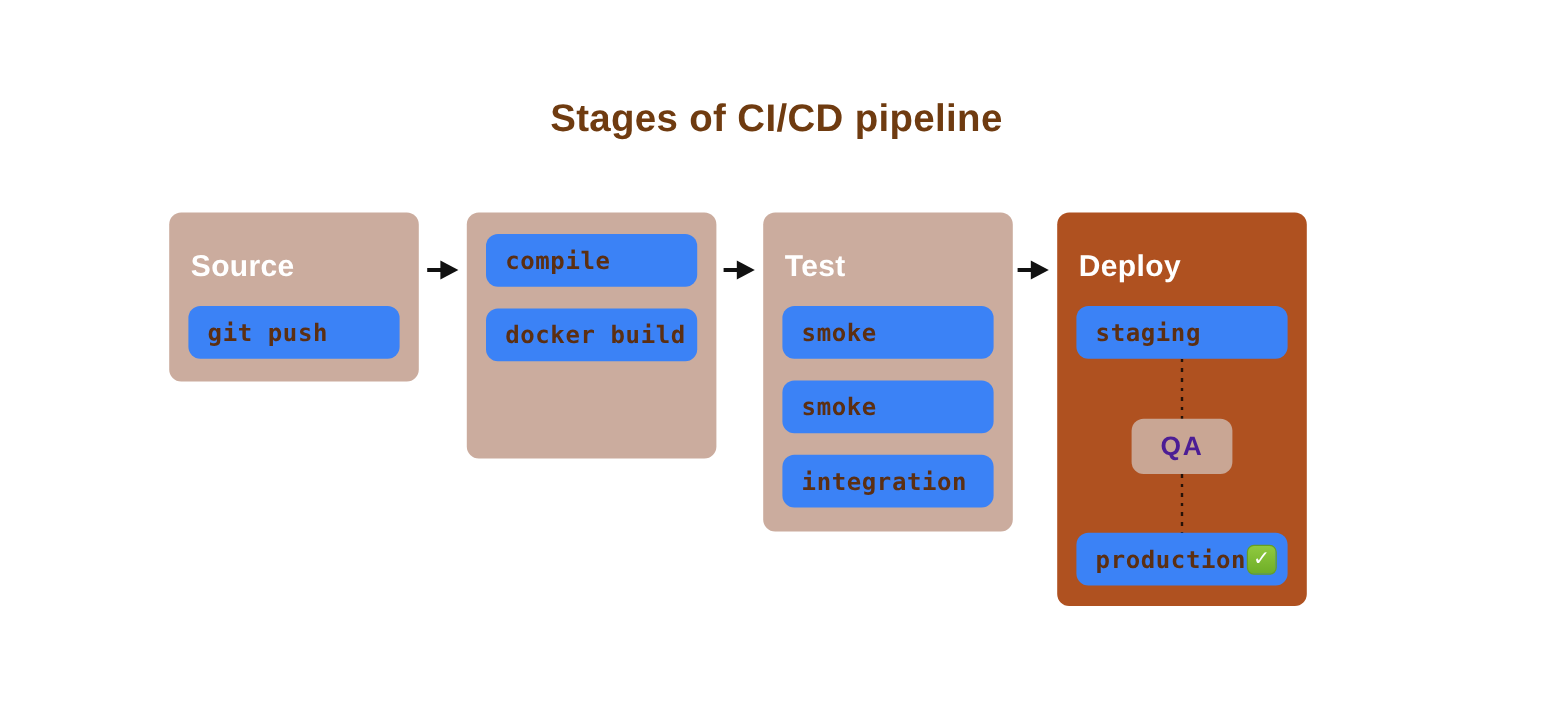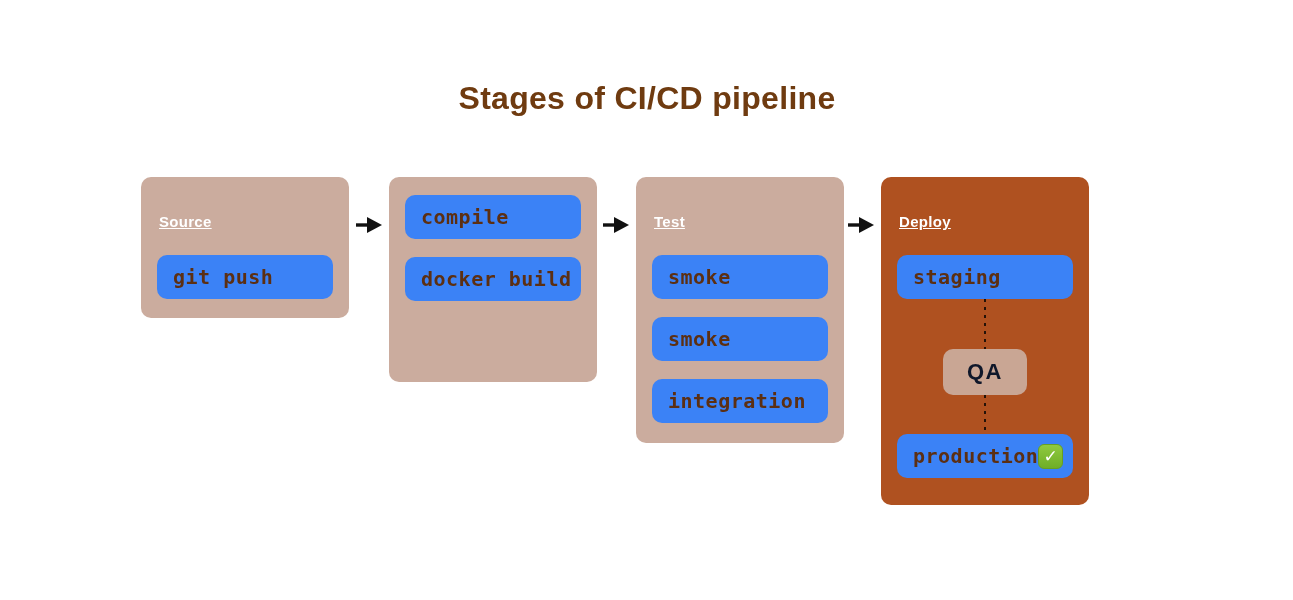--- a/index.html
+++ b/index.html
@@ -29,57 +29,56 @@
     width: 208px;
     border-radius: 10px;
     background: #CBAC9E;
   }
   .s0 { left: 141px;  height: 141px; }
   .s1 { left: 389px;  height: 205px; }
   .s2 { left: 636px;  height: 266px; }
   .s3 { left: 881px;  height: 328px; background: #AF5120; }
   .stage-label {
     margin: 30px 0 0 18px;
-    font-size: 15px;
+    font-size: 25px;
     font-weight: bold;
     line-height: 30px;
     color: #ffffff;
     letter-spacing: 0.3px;
-    text-decoration: underline;
   }
   .item {
     margin: 18px 16px 0 16px;
     height: 44px;
     box-sizing: border-box;
     background: #3b82f6;
     border-radius: 10px;
     display: flex;
     align-items: center;
     padding: 0 9px 0 16px;
     font-family: "DejaVu Sans Mono", monospace;
     font-weight: bold;
     font-size: 20px;
     letter-spacing: 0.5px;
     color: #5C2F12;
   }
   .item-prod {
-    margin-top: 39px;
-    justify-content: flex-start;
+    margin-top: 49px;
+    justify-content: space-between;
     position: relative;
     z-index: 2;
   }
   .qa-badge {
     position: relative;
     z-index: 2;
     width: 84px;
     height: 46px;
     margin: 50px auto 0 auto;
     background: #C9A694;
     border-radius: 10px;
-    color: #0f172a;
+    color: #4c1d95;
     font-size: 22px;
     font-weight: bold;
     text-align: center;
     line-height: 46px;
     letter-spacing: 1.5px;
   }
   .dotline {
     position: absolute;
     left: 103px;
     top: 122px;

